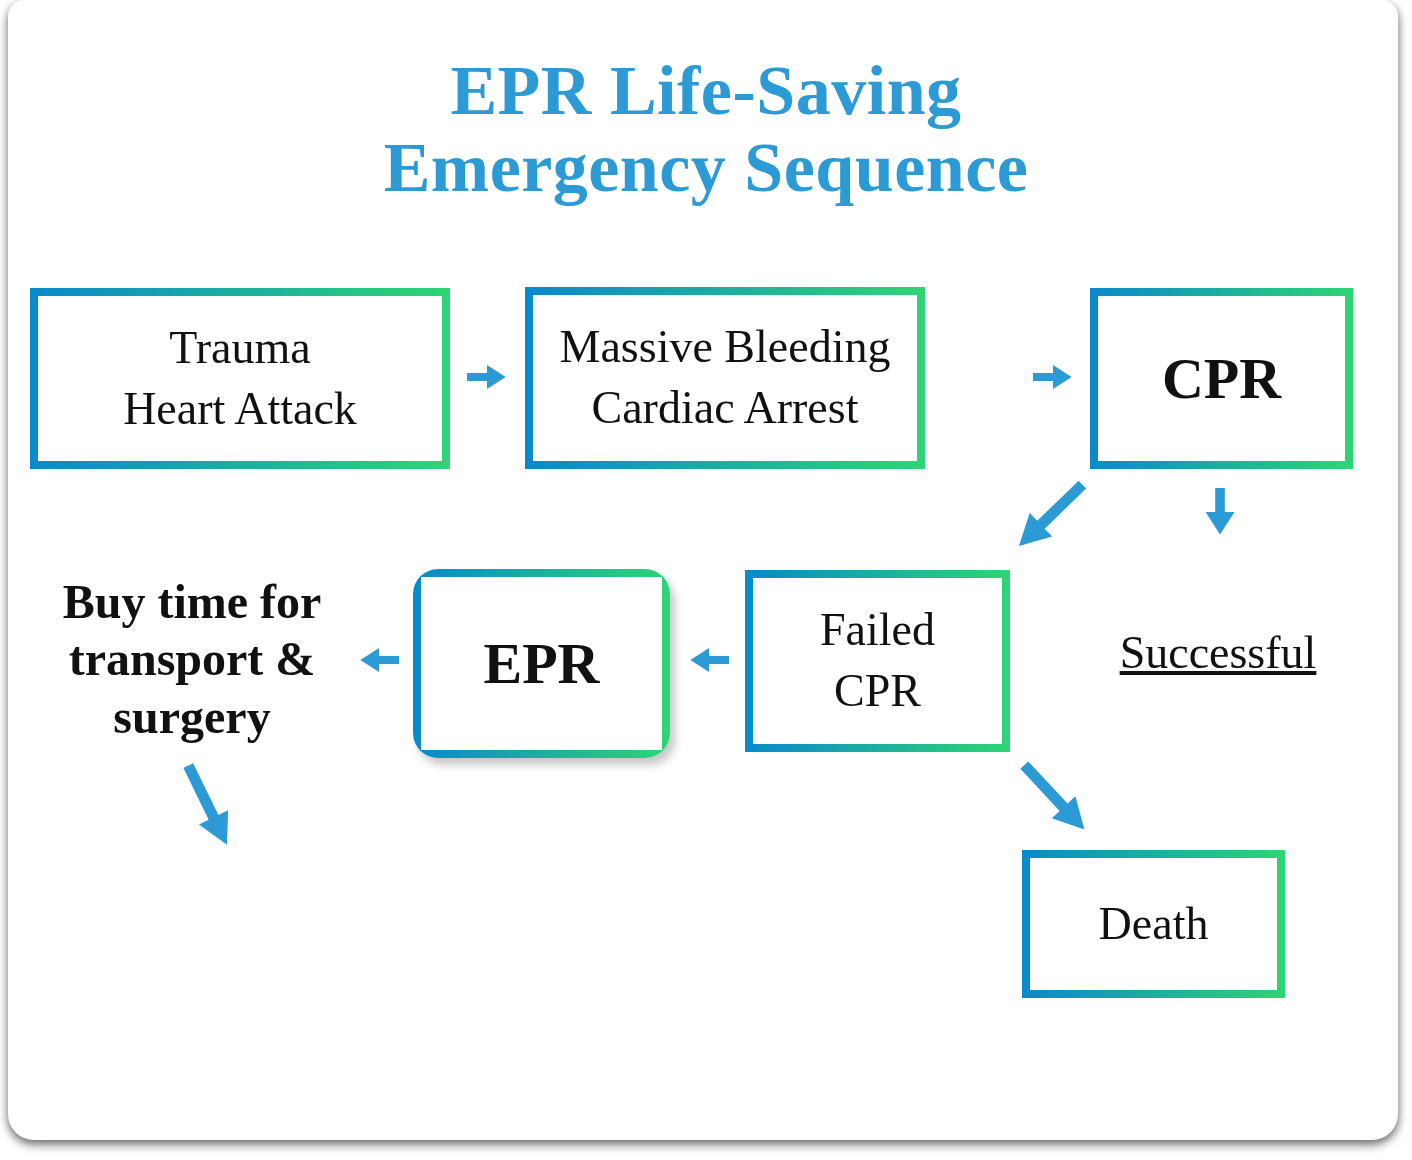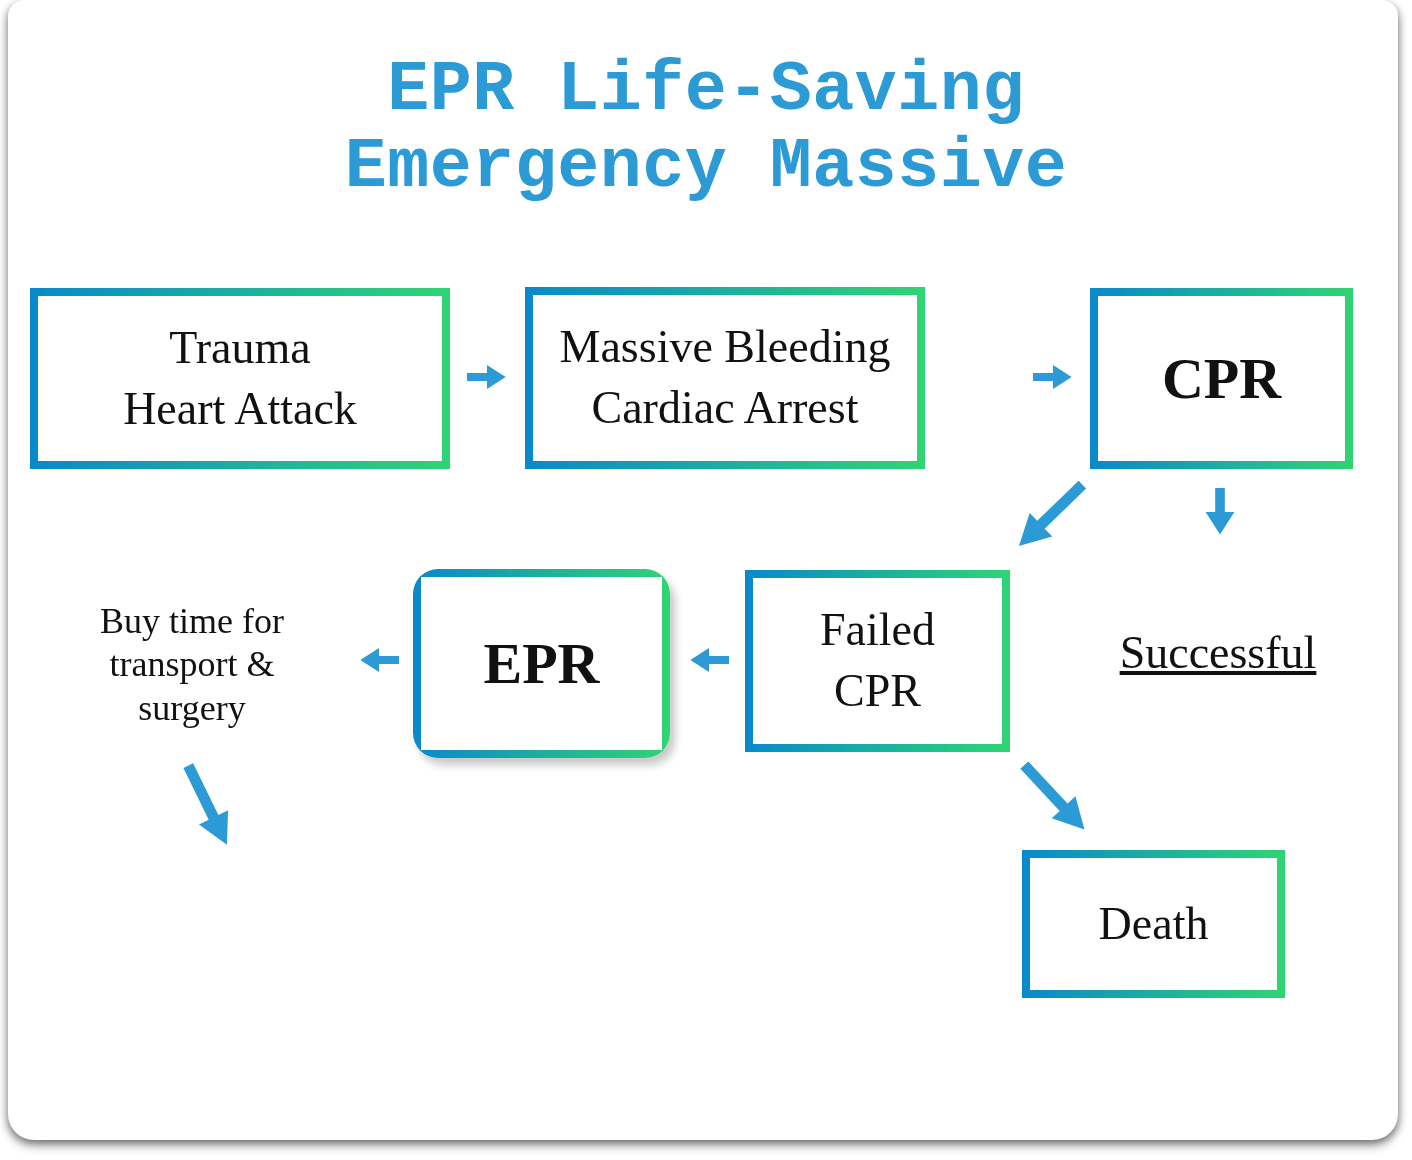--- a/index.html
+++ b/index.html
@@ -14,52 +14,51 @@
     position:absolute;left:8px;top:0;width:1390px;height:1140px;
     background:var(--card-bg,#fff);
     border-radius:16px 16px 26px 26px;
     box-shadow:0 6px 10px rgba(0,0,0,0.38),3px 2px 6px rgba(0,0,0,0.16),-3px 2px 6px rgba(0,0,0,0.14);
   }
   .title{
     position:absolute;left:0;right:0;top:52px;
     text-align:center;font-weight:bold;font-size:70px;line-height:1.1;
     color:var(--title-blue,#2B9AD5);
     letter-spacing:0.5px;
-    font-family:Liberation Mono, monospace;
   }
   .node{position:absolute;box-sizing:border-box;}
   .boxed{
     background:linear-gradient(90deg,var(--g1,#0989CB),var(--g2,#2ED573));
     padding:8px;
   }
   .node-inner{
     width:100%;height:100%;background:#fff;box-sizing:border-box;
     display:flex;flex-direction:column;align-items:center;justify-content:center;
     text-align:left;
   }
   .free{
     display:flex;flex-direction:column;align-items:center;justify-content:center;
     text-align:center;
   }
   .fs-norm{font-size:46px;line-height:1.32;}
   .fs-big{font-size:58px;line-height:1.1;font-weight:bold;}
-  .fs-boldtxt{font-size:36px;line-height:1.2;font-weight:normal;margin-top:6px;}
+  .fs-boldtxt{font-size:48px;line-height:1.2;font-weight:bold;}
   .shadowed{box-shadow:5px 7px 9px rgba(0,0,0,0.22);border-radius:25px;}
   .arrow{position:absolute;color:var(--arrow-blue,#2B9AD5);}
   .arrow svg{display:block;}
 </style>
 </head>
 <body>
 
 <div id="stage">
   <div class="card"></div>
 
   <div class="title">
     <div>EPR Life-Saving</div>
-    <div>Emergency Massive</div>
+    <div>Emergency Sequence</div>
   </div>
 
   <div class="node boxed" style="left:30px;top:288px;width:420px;height:181px;">
     <div class="node-inner fs-norm">
       <div>Trauma</div>
       <div>Heart Attack</div>
     </div>
   </div>
 
   <div class="node boxed" style="left:525px;top:287px;width:400px;height:182px;">

